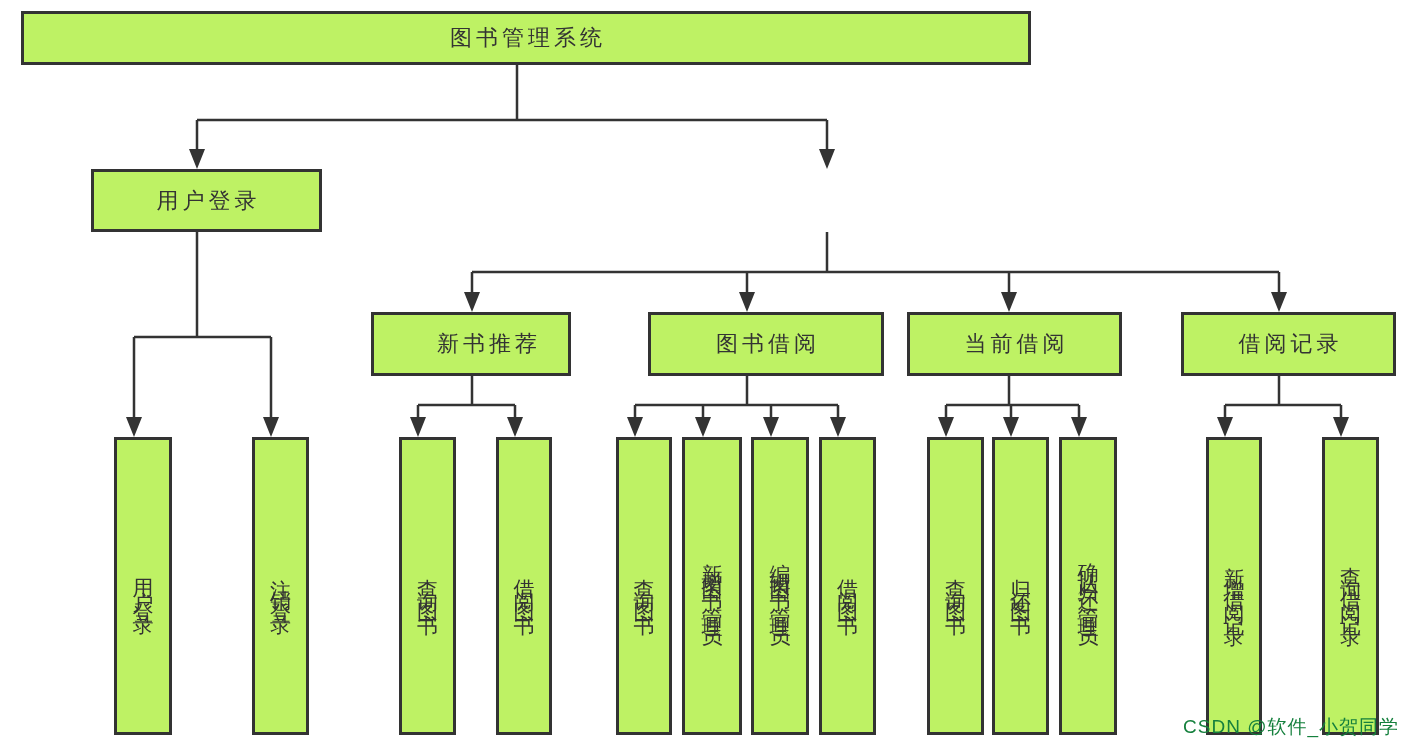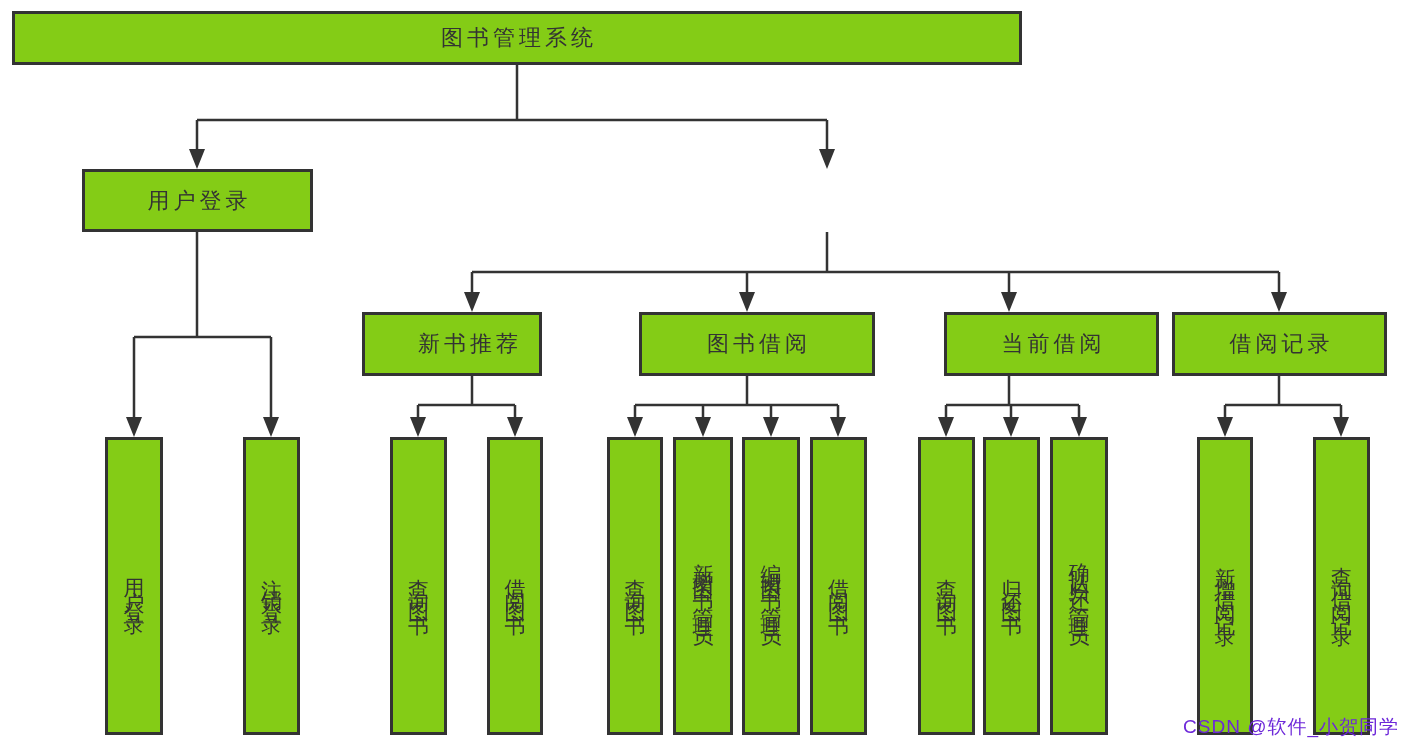--- a/index.html
+++ b/index.html
@@ -13,27 +13,28 @@
   }
   svg.wires {
     position: absolute;
     left: 0; top: 0;
     width: 1405px; height: 747px;
     z-index: 1;
   }
   .box {
     position: absolute;
     box-sizing: border-box;
-    background: #84cc16;
+    background: #bef264;
     border: 3px solid #333333;
     display: flex;
     align-items: center;
     justify-content: center;
     color: #333333;
     z-index: 2;
+    margin-left: 9px;
   }
   .h-text {
     font-size: 22px;
     letter-spacing: 4px;
     text-indent: 4px;
     white-space: nowrap;
     color: #333333;
   }
   .v-text {
     writing-mode: vertical-rl;
@@ -43,23 +44,23 @@
     color: #333333;
     white-space: nowrap;
   }
   .v-text.tight { letter-spacing: 9px; }
 
   
   .root { left: 12px;  top: 11px;  width: 1010px; height: 54px; }
   .l2a  { left: 82px;  top: 169px; width: 231px;  height: 63px; }
   .l2b  { left: 710px; top: 169px; width: 234px;  height: 63px; }
   .l3   { top: 312px; height: 64px; }
-  .l3a  { left: 362px;  width: 180px; padding-left: 32px; }
+  .l3a  { left: 362px;  width: 200px; padding-left: 32px; }
   .l3b  { left: 639px;  width: 236px; }
-  .l3c  { left: 944px;  width: 215px; }
+  .l3c  { left: 898px;  width: 215px; }
   .l3d  { left: 1172px; width: 215px; align-items: center; }
   .l4   { top: 437px; height: 298px; }
   .v1  { left: 105px;  width: 58px; }
   .v2  { left: 243px;  width: 57px; }
   .v3  { left: 390px;  width: 57px; }
   .v4  { left: 487px;  width: 56px; }
   .v5  { left: 607px;  width: 56px; }
   .v6  { left: 673px;  width: 60px; }
   .v7  { left: 742px;  width: 58px; }
   .v8  { left: 810px;  width: 57px; }
@@ -68,21 +69,21 @@
   .v11 { left: 1050px; width: 58px; }
   .v12 { left: 1197px; width: 56px; }
   .v13 { left: 1313px; width: 57px; }
 
   .watermark {
     position: absolute;
     top: 714px;
     right: 6px;
     font-size: 19px;
     letter-spacing: 1px;
-    color: #6d28d9;
+    color: #15803d;
     z-index: 3;
     white-space: nowrap;
   }
 </style>
 </head>
 <body>
 
 <div class="canvas">
 
   <svg class="wires" viewBox="0 0 1405 747" xmlns="http://www.w3.org/2000/svg" aria-hidden="true">

